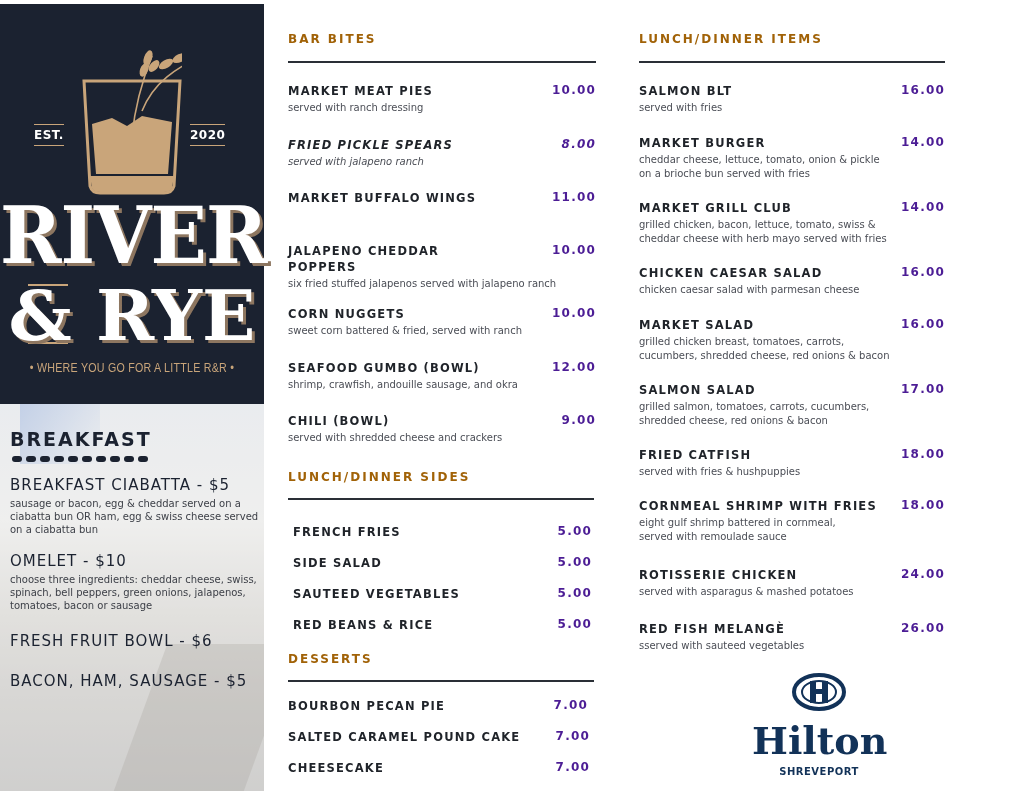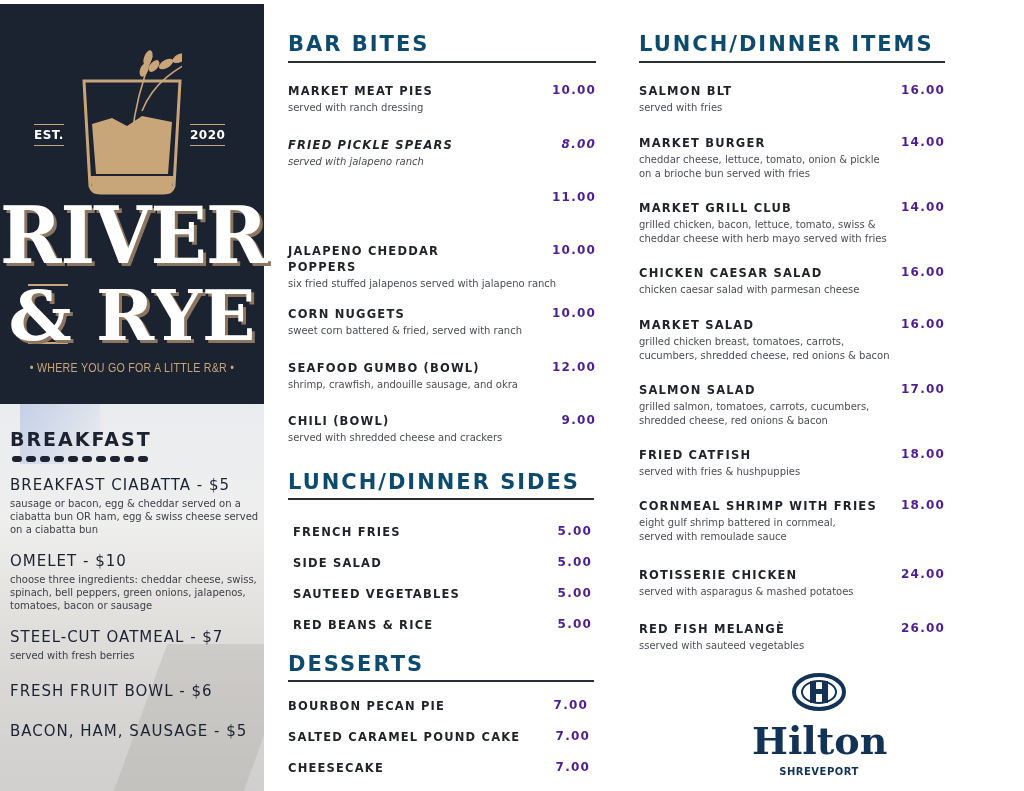--- a/index.html
+++ b/index.html
@@ -29,21 +29,21 @@
   .dots { display: flex; gap: 4px; margin-top: 6px; margin-left: 2px; }
   .dot { width: 10px; height: 6px; border-radius: 3px; background: #1b2230; }
   .bf-item { margin-top: 14px; }
   .bf-name { font-weight: normal; font-size: 15px; letter-spacing: 1px; color: #1b2230; }
   .bf-desc { font-size: 10px; line-height: 13px; color: #3d4048; margin-top: 3px; }
 
   
   .col { position: absolute; top: 0; }
   .col-mid { left: 288px; width: 308px; }
   .col-right { left: 639px; width: 306px; }
-  .sec-title { position: absolute; left: 0; font-weight: bold; font-size: 21px; letter-spacing: 2px; color: #0c4a6e; text-align: center; }
+  .sec-title { position: absolute; left: 0; font-weight: bold; font-size: 12px; letter-spacing: 2px; color: #a16207; text-align: center; }
   .rule { position: absolute; left: 0; height: 2px; background: #2a2f36; }
   .item { position: absolute; left: 0; width: 100%; }
   .item-name { font-weight: bold; font-size: 11.5px; letter-spacing: 1.2px; color: #1f2329; line-height: 16px; }
   .item-price { position: absolute; right: 0; top: 0; font-weight: bold; font-size: 12px; letter-spacing: 1.2px; color: #4c1d95; }
   .item-desc { font-size: 10px; line-height: 14px; color: #4a4d55; margin-top: 2px; }
 
   .hilton { position: absolute; left: 752px; top: 672px; width: 134px; text-align: center; }
   .hilton-word { font-family: "DejaVu Serif", serif; font-weight: bold; font-size: 38px; color: #123258; line-height: 42px; margin-top: 4px; text-align: center; }
   .hilton-city { font-weight: bold; font-size: 10px; letter-spacing: 0.5px; color: #123258; margin-top: 4px; }
 </style>
@@ -97,24 +97,20 @@
           <span class="dot"></span>
       </div>
       <div class="bf-item" style="margin-top:14px;">
         <div class="bf-name">BREAKFAST CIABATTA - $5</div>
         <div class="bf-desc">sausage or bacon, egg &amp; cheddar served on a ciabatta bun OR ham, egg &amp; swiss cheese served on a ciabatta bun</div>
       </div>
       <div class="bf-item" style="margin-top:16px;">
         <div class="bf-name">OMELET - $10</div>
         <div class="bf-desc">choose three ingredients: cheddar cheese, swiss, spinach, bell peppers, green onions, jalapenos, tomatoes, bacon or sausage</div>
       </div>
-      <div class="bf-item" style="margin-top:16px;">
-        <div class="bf-name">STEEL-CUT OATMEAL - $7</div>
-        <div class="bf-desc">served with fresh berries</div>
-      </div>
       <div class="bf-item" style="margin-top:20px;">
         <div class="bf-name">FRESH FRUIT BOWL - $6</div>
       </div>
       <div class="bf-item" style="margin-top:22px;">
         <div class="bf-name">BACON, HAM, SAUSAGE - $5</div>
       </div>
     </div>
   </div>
 </div>
 
@@ -126,20 +122,21 @@
     <div class="item-name">MARKET MEAT PIES</div>
     <div class="item-price">10.00</div>
     <div class="item-desc">served with ranch dressing</div>
   </div>
   <div class="item" style="top:137px;font-style:italic;">
     <div class="item-name">FRIED PICKLE SPEARS</div>
     <div class="item-price">8.00</div>
     <div class="item-desc">served with jalapeno ranch</div>
   </div>
   <div class="item" style="top:190px;">
+    <div class="item-name">MARKET BUFFALO WINGS</div>
     <div class="item-price">11.00</div>
   </div>
   <div class="item" style="top:243px;">
     <div class="item-name" style="width:160px;">JALAPENO CHEDDAR POPPERS</div>
     <div class="item-price">10.00</div>
     <div class="item-desc">six fried stuffed jalapenos served with jalapeno ranch</div>
   </div>
   <div class="item" style="top:306px;">
     <div class="item-name">CORN NUGGETS</div>
     <div class="item-price">10.00</div>

